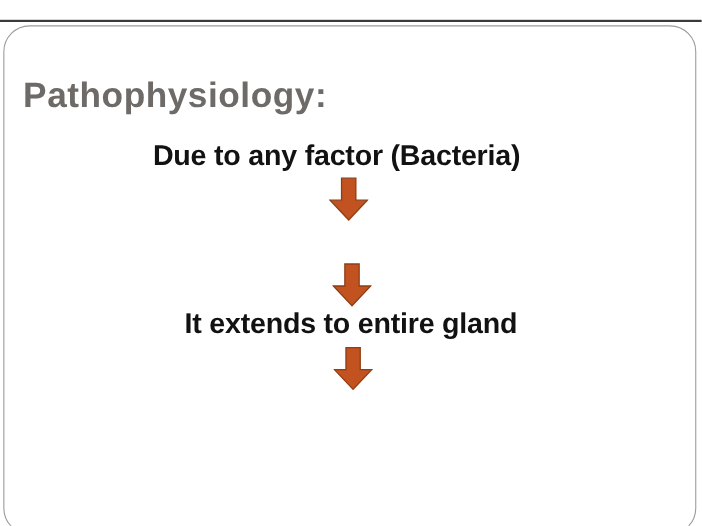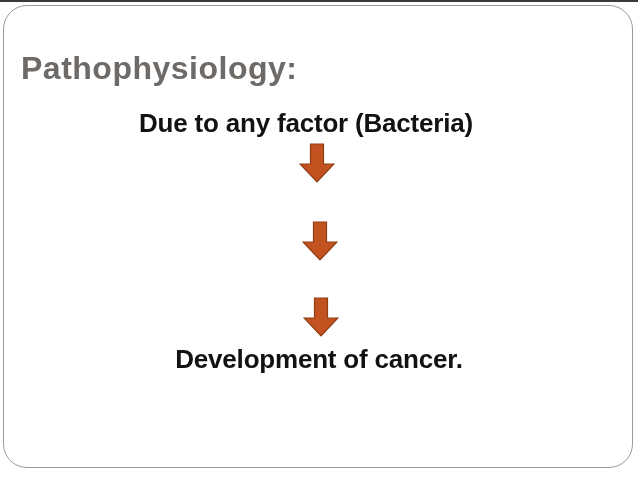--- a/index.html
+++ b/index.html
@@ -8,20 +8,21 @@
     width: 638px;
     height: 478px;
     background: var(--background, #ffffff);
     overflow: hidden;
     font-family: "Liberation Sans", sans-serif;
   }
   .stage {
     position: relative;
     width: 638px;
     height: 440px;
+    margin-top: 18px;
   }
   .top-edge {
     position: absolute;
     left: 0;
     top: 0;
     width: 638px;
     height: 2px;
     background: var(--top-edge, #3a3a3a);
   }
   .slide-border {
@@ -93,21 +94,21 @@
     </svg>
   </div>
 
 
   <div class="arrow arrow-2">
     <svg viewBox="0 0 36 40" xmlns="http://www.w3.org/2000/svg">
       <polygon points="11.5,1 24.5,1 24.5,21 35,21 18,39 1,21 11.5,21"></polygon>
     </svg>
   </div>
 
+  <div class="flow-step step-3">It extends to entire gland</div>
 
   <div class="arrow arrow-3">
     <svg viewBox="0 0 36 40" xmlns="http://www.w3.org/2000/svg">
       <polygon points="11.5,1 24.5,1 24.5,21 35,21 18,39 1,21 11.5,21"></polygon>
     </svg>
   </div>
 
-  <div class="flow-step step-4">Development of cancer.</div>
 </div>
 
 </body></html>

